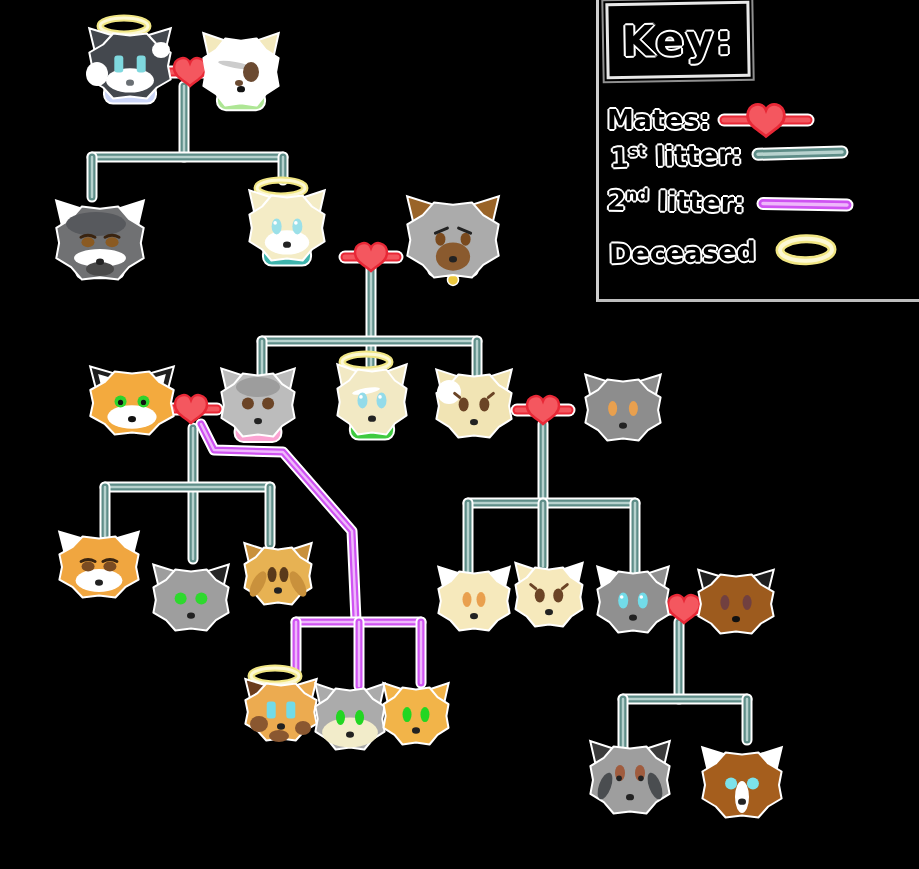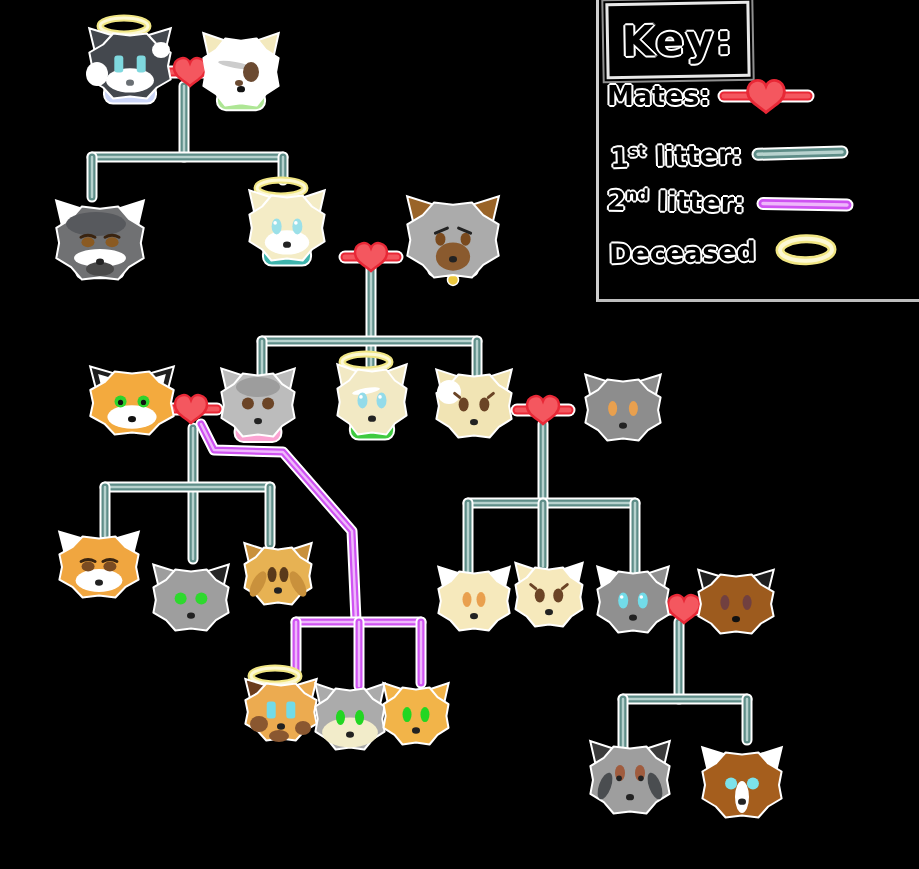--- a/index.html
+++ b/index.html
@@ -13,21 +13,21 @@
                 border:3px solid #e8e8e8;outline:2px solid #8f8f8f;outline-offset:2px;
                 display:flex;align-items:center;justify-content:center;transform:rotate(-1deg);}
   .outl{color:#000;font-weight:bold;
         text-shadow:-2px 0 #fff,2px 0 #fff,0 -2px #fff,0 2px #fff,
                     -1px -1px #fff,1px 1px #fff,-1px 1px #fff,1px -1px #fff;}
   .key-title{font-size:42px;letter-spacing:2px;}
   .key-row{position:absolute;display:flex;align-items:center;}
   .key-label{font-size:27px;white-space:pre;}
   .sup{font-size:16px;vertical-align:super;}
   .sym{display:inline-block;line-height:0;}
-  .r1{left:8px;top:72px;}  .r1 .sym{margin-left:6px;}
+  .r1{left:8px;top:96px;}  .r1 .sym{margin-left:6px;}
   .r2{left:11px;top:131px;transform:rotate(-1.5deg);} .r2 .sym{margin-left:8px;}
   .r3{left:8px;top:179px;transform:rotate(1deg);}  .r3 .sym{margin-left:10px;}
   .r4{left:10px;top:228px;transform:rotate(-1deg);} .r4 .sym{margin-left:10px;}
 </style>
 </head>
 <body>
 
 <div class="stage">
   <svg class="tree" id="tree-svg" width="919" height="869" viewBox="0 0 919 869">
       <g>

